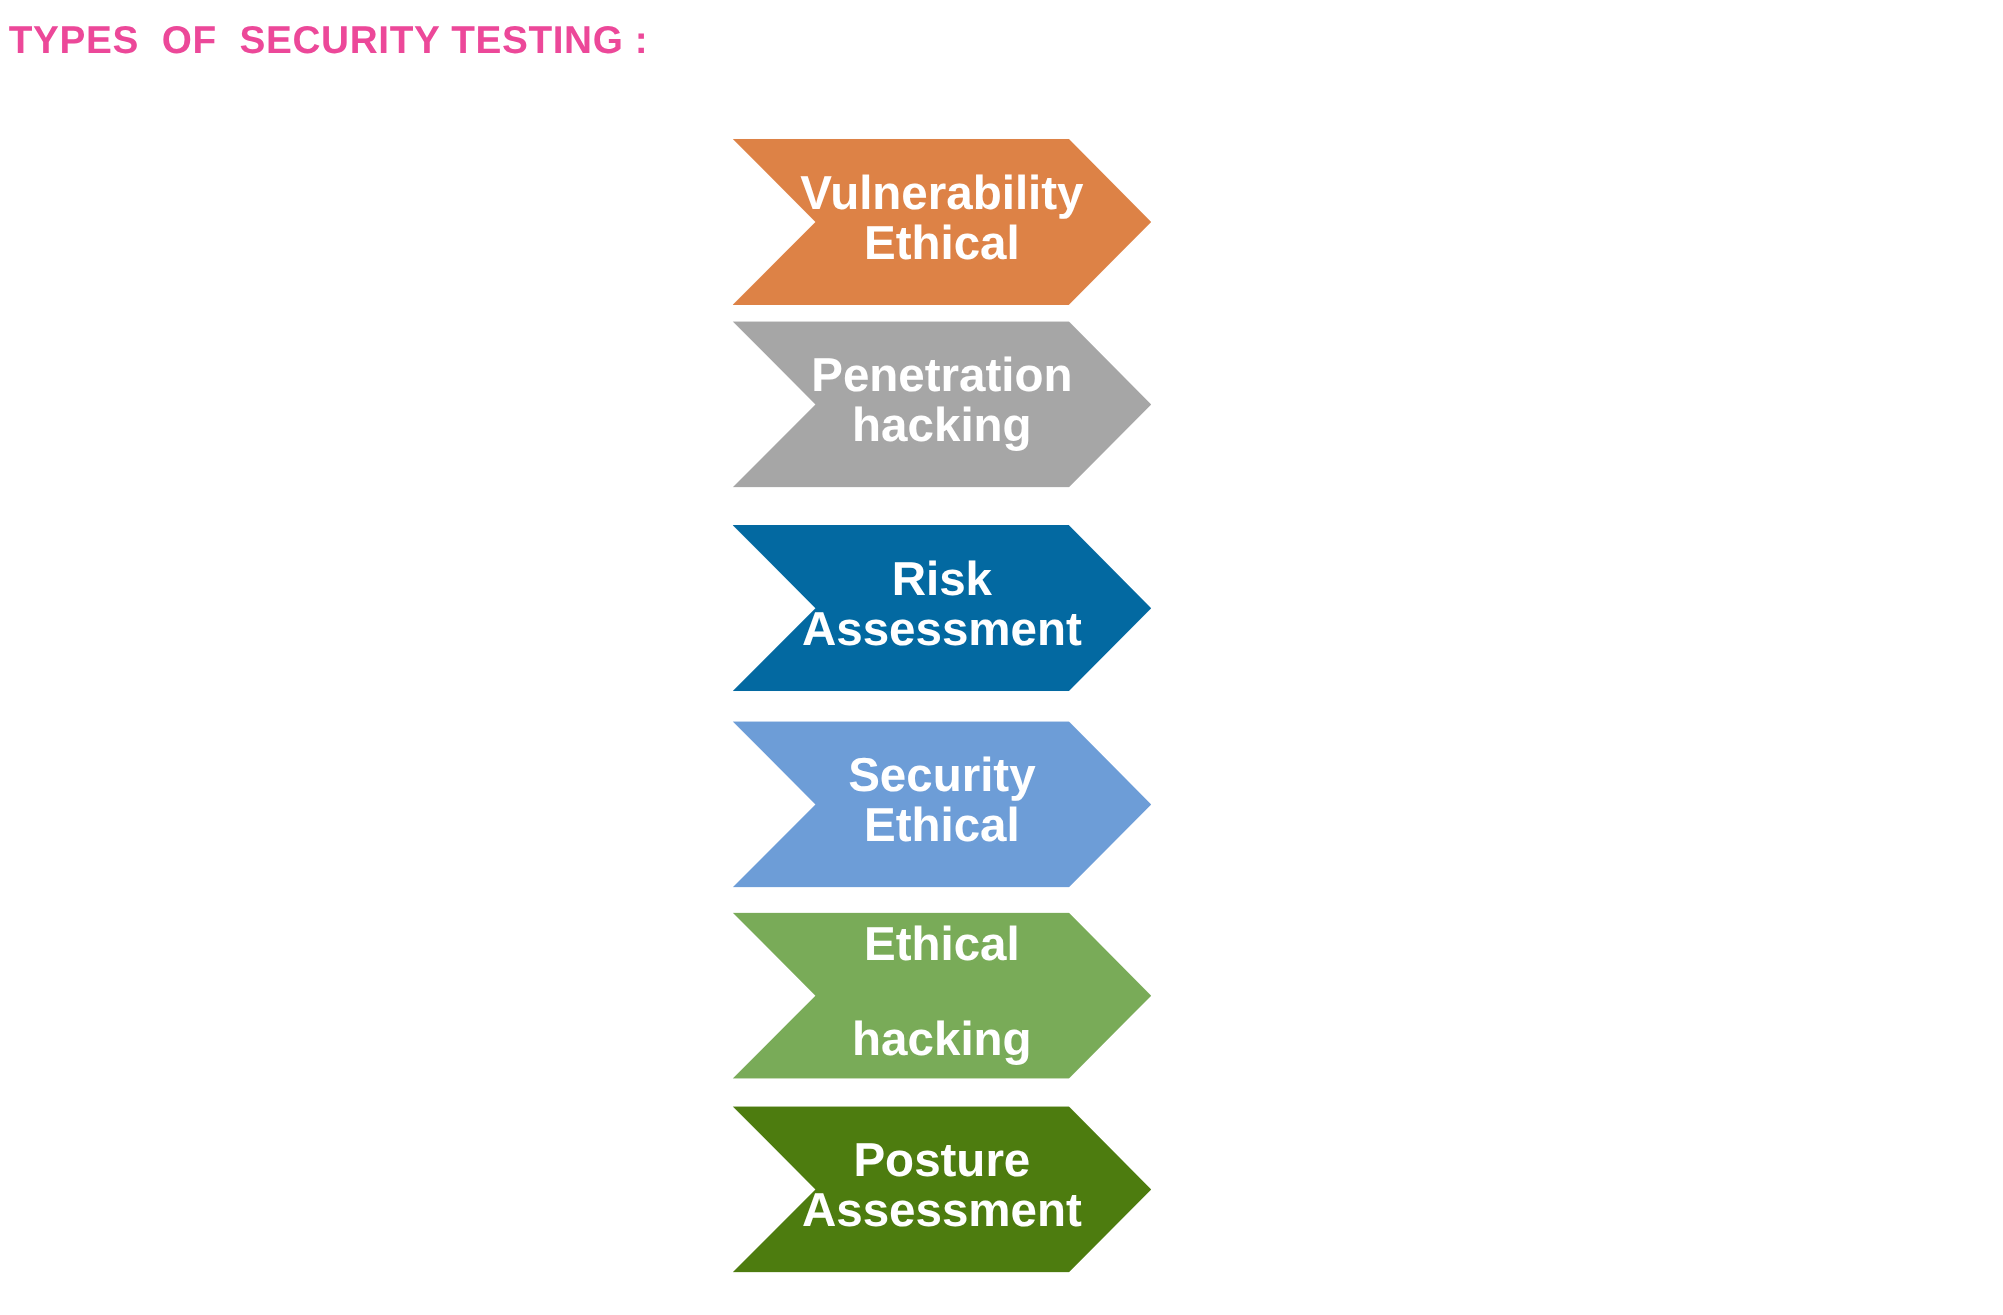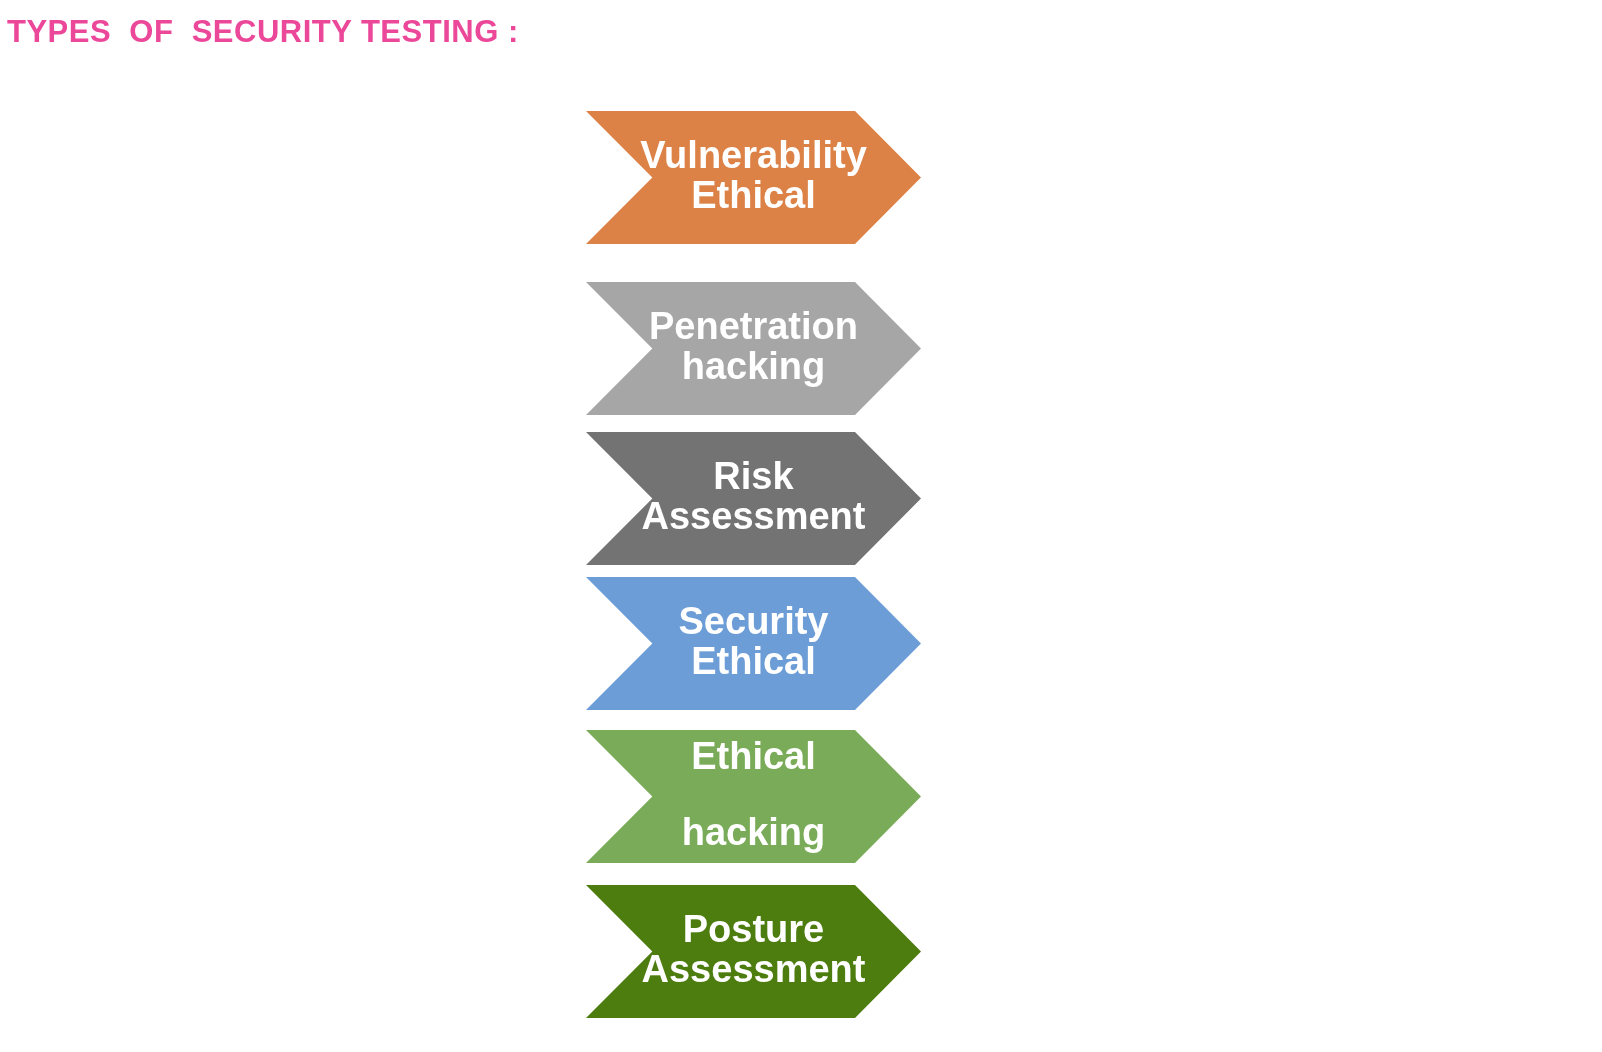--- a/index.html
+++ b/index.html
@@ -41,21 +41,21 @@
   }
   .arrow-label {
     color: #ffffff;
     font-size: 38px;
     font-weight: 700;
     line-height: 40px;
     text-align: center;
     white-space: nowrap;
   }
   .arrow-1 { top: 111px; }
-  .arrow-2 { top: 282px; }
+  .arrow-2 { top: 257px; }
   .arrow-3 { top: 420px; }
   .arrow-4 { top: 577px; }
   .arrow-5 { top: 730px; }
   .arrow-6 { top: 885px; }
 </style>
 </head>
 <body>
 
 <div class="canvas">
 
@@ -64,21 +64,21 @@
   <div class="arrow arrow-1" style="background-color: rgb(221, 130, 70);">
     <span class="arrow-label">Vulnerability</span>
     <span class="arrow-label">Ethical</span>
   </div>
 
   <div class="arrow arrow-2" style="background-color: rgb(166, 166, 166);">
     <span class="arrow-label">Penetration</span>
     <span class="arrow-label">hacking</span>
   </div>
 
-  <div class="arrow arrow-3" style="background-color: #737373; margin-top: 12px;">
+  <div class="arrow arrow-3" style="background-color: #0369a1;">
     <span class="arrow-label">Risk</span>
     <span class="arrow-label">Assessment</span>
   </div>
 
   <div class="arrow arrow-4" style="background-color: rgb(109, 157, 215);">
     <span class="arrow-label">Security</span>
     <span class="arrow-label">Ethical</span>
   </div>
 
   <div class="arrow arrow-5" style="background-color: rgb(121, 171, 88); gap: 36px;">

